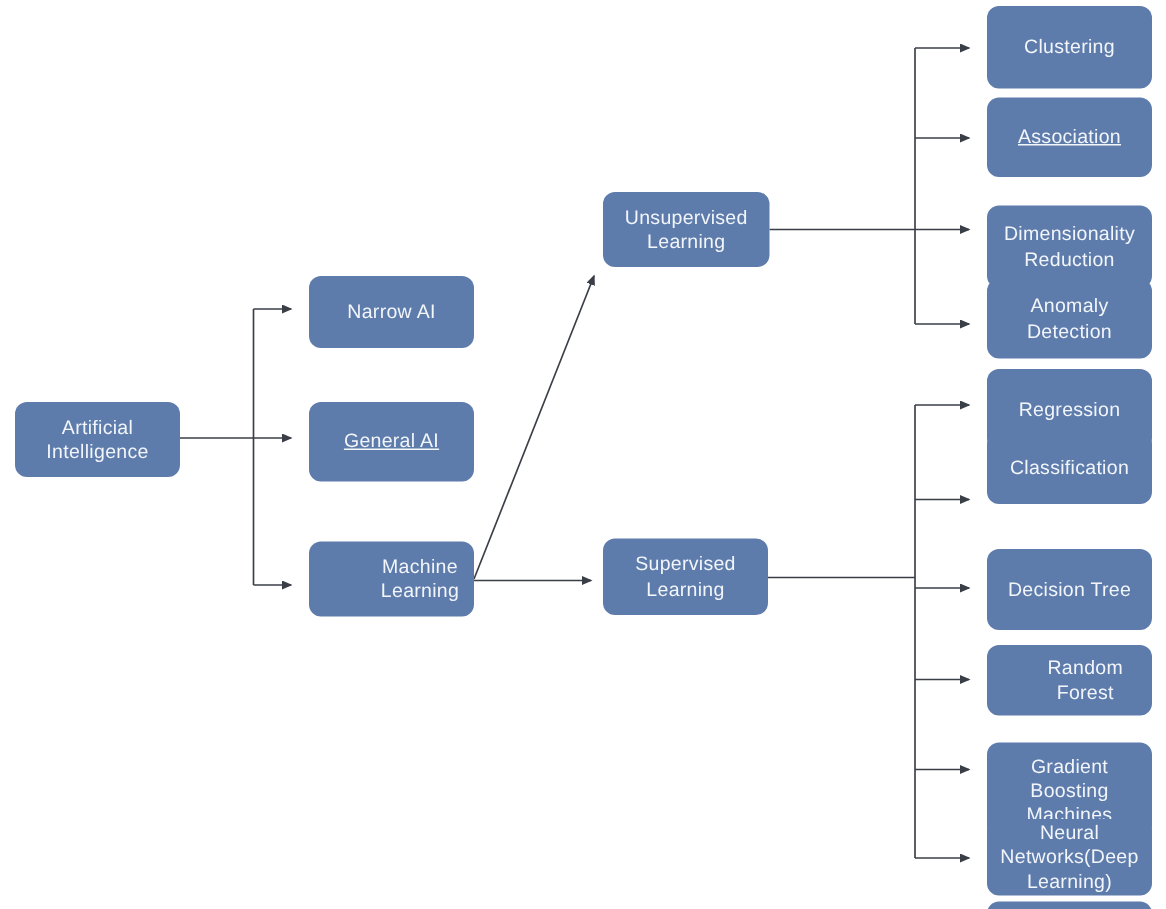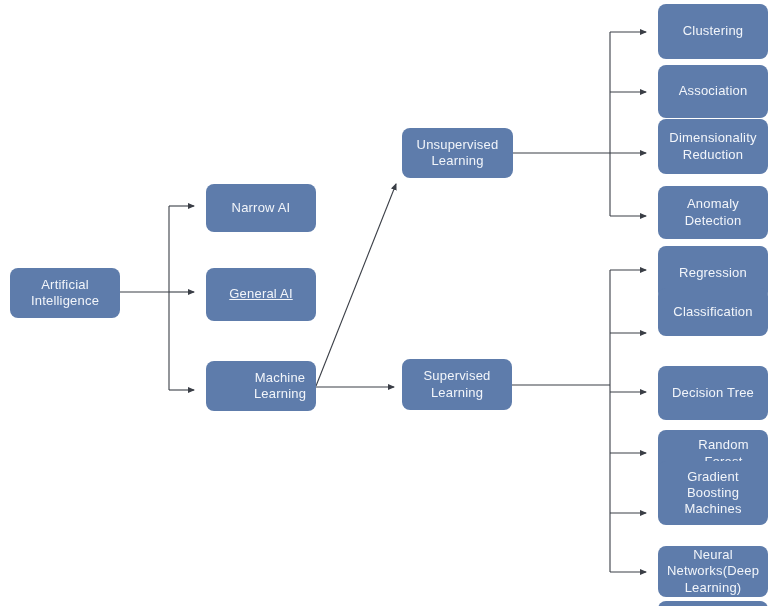--- a/index.html
+++ b/index.html
@@ -85,26 +85,26 @@
   <div class="node" style="left:10px; top:268px; width:110px; height:50px;">Artificial Intelligence</div>
 
   <div class="node" style="left:206px; top:184px; width:110px; height:48px;">Narrow AI</div>
   <div class="node" style="left:206px; top:268px; width:110px; height:53px;text-decoration:underline;">General AI</div>
   <div class="node" style="left:206px; top:361px; width:110px; height:50px;padding-left:44px;">Machine Learning</div>
 
   <div class="node" style="left:402px; top:128px; width:111px; height:50px;">Unsupervised Learning</div>
   <div class="node" style="left:658px; top:4px; width:110px; height:55px;">Clustering</div>
 
   <div class="node" style="left:402px; top:359px; width:110px; height:51px;">Supervised Learning</div>
-  <div class="node" style="left:658px; top:65px; width:110px; height:53px;">Association</div>
-  <div class="node" style="left:658px; top:119px; width:110px; height:55px;">Dimensionality Reduction</div>
+  <div class="node" style="left:658px; top:65px; width:110px; height:53px;text-decoration:underline;">Association</div>
+  <div class="node" style="left:658px; top:137px; width:110px; height:55px;">Dimensionality Reduction</div>
   <div class="node" style="left:658px; top:186px; width:110px; height:53px;">Anomaly Detection</div>
 
   <div class="node" style="left:658px; top:246px; width:110px; height:54px;">Regression</div>
   <div class="node" style="left:658px; top:288px; width:110px; height:48px;">Classification</div>
   <div class="node" style="left:658px; top:366px; width:110px; height:54px;">Decision Tree</div>
   <div class="node" style="left:658px; top:430px; width:110px; height:47px;padding-left:27px;">Random Forest</div>
-  <div class="node" style="left:658px; top:461px; width:110px; height:64px;">Gradient Boosting Machines</div>
+  <div class="node" style="left:658px; top:495px; width:110px; height:64px;">Gradient Boosting Machines</div>
   <div class="node" style="left:658px; top:546px; width:110px; height:51px;">Neural Networks(Deep Learning)</div>
 
   <div class="node" style="left:658px; top:601px; width:110px; height:50px;"></div>
 
 </div>
 
 </body></html>

